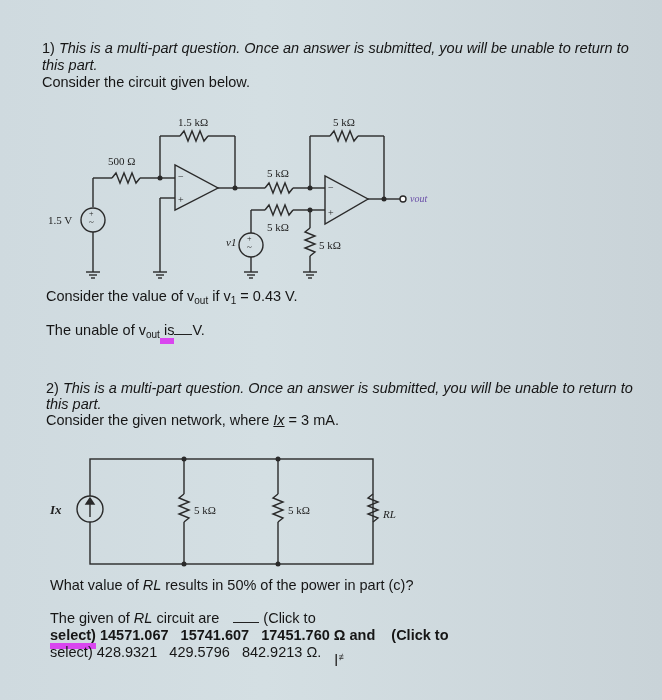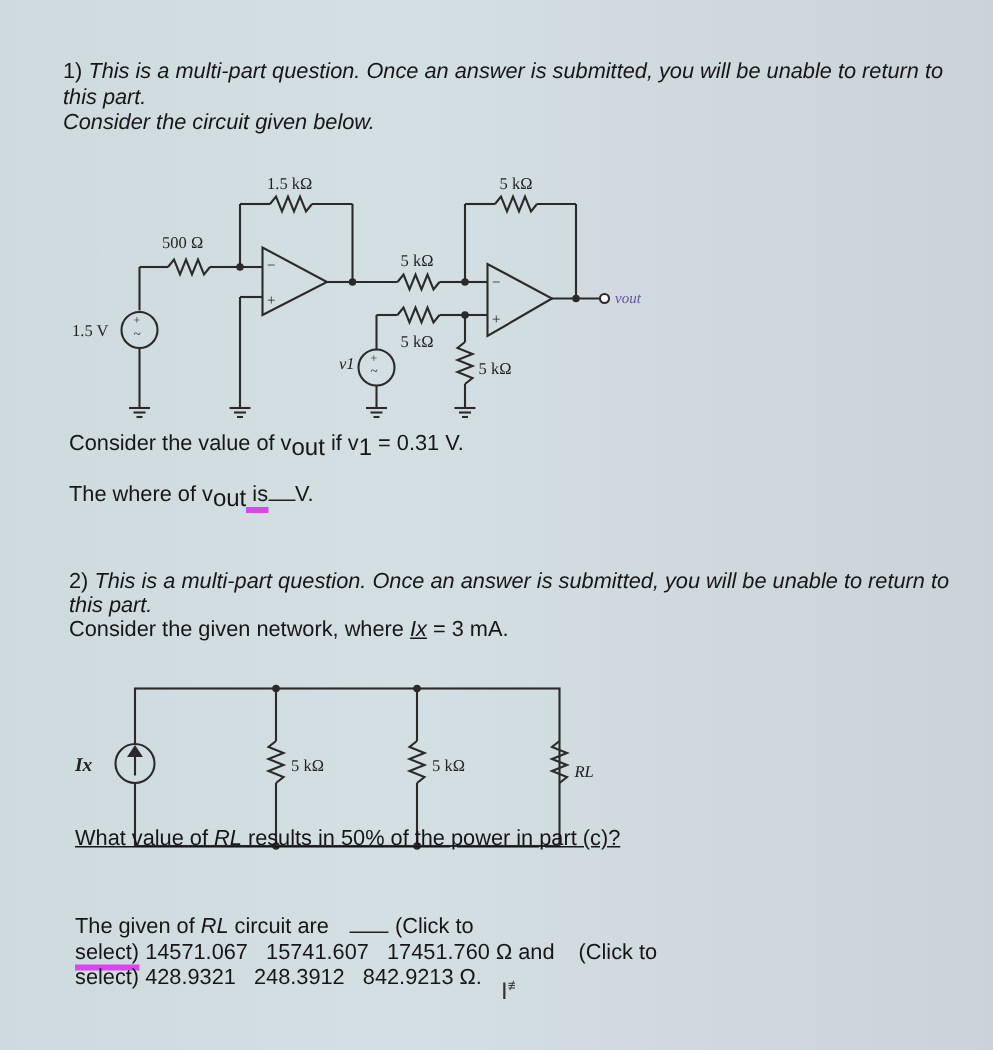--- a/index.html
+++ b/index.html
@@ -1,35 +1,35 @@
 <!DOCTYPE html>
 <html><head>
 <meta charset="utf-8">
 <style>
   html,body{margin:0;padding:0;}
   body{width:662px;height:700px;overflow:hidden;background:linear-gradient(90deg,#cfdadf 0%,#d4dfe3 40%,#c9d3d8 100%);font-family:"Liberation Sans",sans-serif;color:#161616;position:relative;}
   .txt{position:absolute;font-size:14.5px;line-height:17px;white-space:nowrap;}
   .it{font-style:italic;}
-  .sub{font-size:16px;vertical-align:-3px;}
+  .sub{font-size:10px;vertical-align:-3px;}
   .blank{display:inline-block;border-bottom:1.5px solid #222;}
-  .redline{border-bottom:4px solid #d946ef;}
+  .redline{border-bottom:6px solid #d946ef;}
   svg{position:absolute;left:0;top:0;}
   .lbl{font-family:"Liberation Serif",serif;font-size:11px;fill:#222;}
   .vout{font-family:"Liberation Serif",serif;font-style:italic;font-size:10px;fill:#6a4fa8;}
   .sel{cursor:pointer;}
 </style>
 </head>
 <body>
 
 <div class="txt" style="left:42px;top:40px;">
   <span>1)</span>
   <span class="it">This is a multi-part question. Once an answer is submitted, you will be unable to return to</span>
 </div>
 <div class="txt it" style="left:42px;top:57px;">this part.</div>
-<div class="txt" style="left:42px;top:74px;font-style:italic;">Consider the circuit given below.</div>
+<div class="txt" style="left:42px;top:74px;">Consider the circuit given below.</div>
 
 <svg width="662" height="700">
   <g stroke="#2a2a2a" stroke-width="1.4" fill="none">
 
     <line x1="93" y1="178" x2="93" y2="207"></line>
     <line x1="93" y1="178" x2="112" y2="178"></line>
 
     <polyline points="112,178 116,173 120,183 124,173 128,183 132,173 136,183 140,178"></polyline>
     <line x1="140" y1="178" x2="160" y2="178"></line>
 
@@ -141,49 +141,49 @@
     <circle cx="184" cy="564" r="2.5"></circle>
       <circle cx="278" cy="564" r="2.5"></circle>
   </g>
   <text x="50" y="514" font-family="Liberation Serif,serif" font-style="italic" font-weight="bold" font-size="13" fill="#222">Ix</text>
   <text class="lbl" x="194" y="514">5 kΩ</text>
   <text class="lbl" x="288" y="514">5 kΩ</text>
   <text class="lbl" x="383" y="518" font-style="italic">RL</text>
 </svg>
 
 <div class="txt" style="left:46px;top:288px;">
-  <span>Consider the value of </span><span>v</span><span class="sub">out</span><span> if v</span><span class="sub">1</span><span> = 0.31 V.</span>
+  <span>Consider the value of </span><span>v</span><span class="sub">out</span><span> if v</span><span class="sub">1</span><span> = 0.43 V.</span>
 </div>
 <div class="txt" style="left:46px;top:322px;">
-  <span>The where of </span><span>v</span><span class="sub">out</span><span class="redline"> is</span><span class="blank" style="width:18px;"></span><span>V.</span>
+  <span>The unable of </span><span>v</span><span class="sub">out</span><span class="redline"> is</span><span class="blank" style="width:18px;"></span><span>V.</span>
 </div>
 
 <div class="txt" style="left:46px;top:380px;">
   <span>2)</span>
   <span class="it">This is a multi-part question. Once an answer is submitted, you will be unable to return to</span>
 </div>
 <div class="txt it" style="left:46px;top:396px;">this part.</div>
 <div class="txt" style="left:46px;top:412px;">
   <span>Consider the given network, where </span><span class="it" style="text-decoration:underline;">Ix</span><span> = 3 mA.</span>
 </div>
 
-<div class="txt" style="left:50px;top:551px;text-decoration:underline;">
+<div class="txt" style="left:50px;top:577px;">
   <span>What value of </span><span class="it">RL</span><span> results in 50% of the power in part (c)?</span>
 </div>
 
 <div class="txt" style="left:50px;top:610px;">
   <span>The given of </span><span class="it">RL</span><span> circuit are</span>
   <span class="blank" style="width:26px;margin-left:10px;"></span>
   <span class="sel">(Click to</span>
 </div>
-<div class="txt" style="left:50px;top:627px;">
+<div class="txt" style="left:50px;top:627px;font-weight:bold;">
   <span class="sel redline">select)</span>
   <span style="white-space:pre;">14571.067   15741.607   17451.760</span>
   <span>Ω and</span>
   <span class="sel" style="margin-left:12px;">(Click to</span>
 </div>
 <div class="txt" style="left:50px;top:644px;">
   <span class="sel">select)</span>
-  <span style="white-space:pre;">428.9321   248.3912   842.9213</span>
+  <span style="white-space:pre;">428.9321   429.5796   842.9213</span>
   <span>Ω.</span>
 </div>
 
 <div style="position:absolute;left:334px;top:652px;font-size:16px;color:#333;">I<span style="font-size:9px;vertical-align:6px;">≢</span></div>
 
 </body></html>

